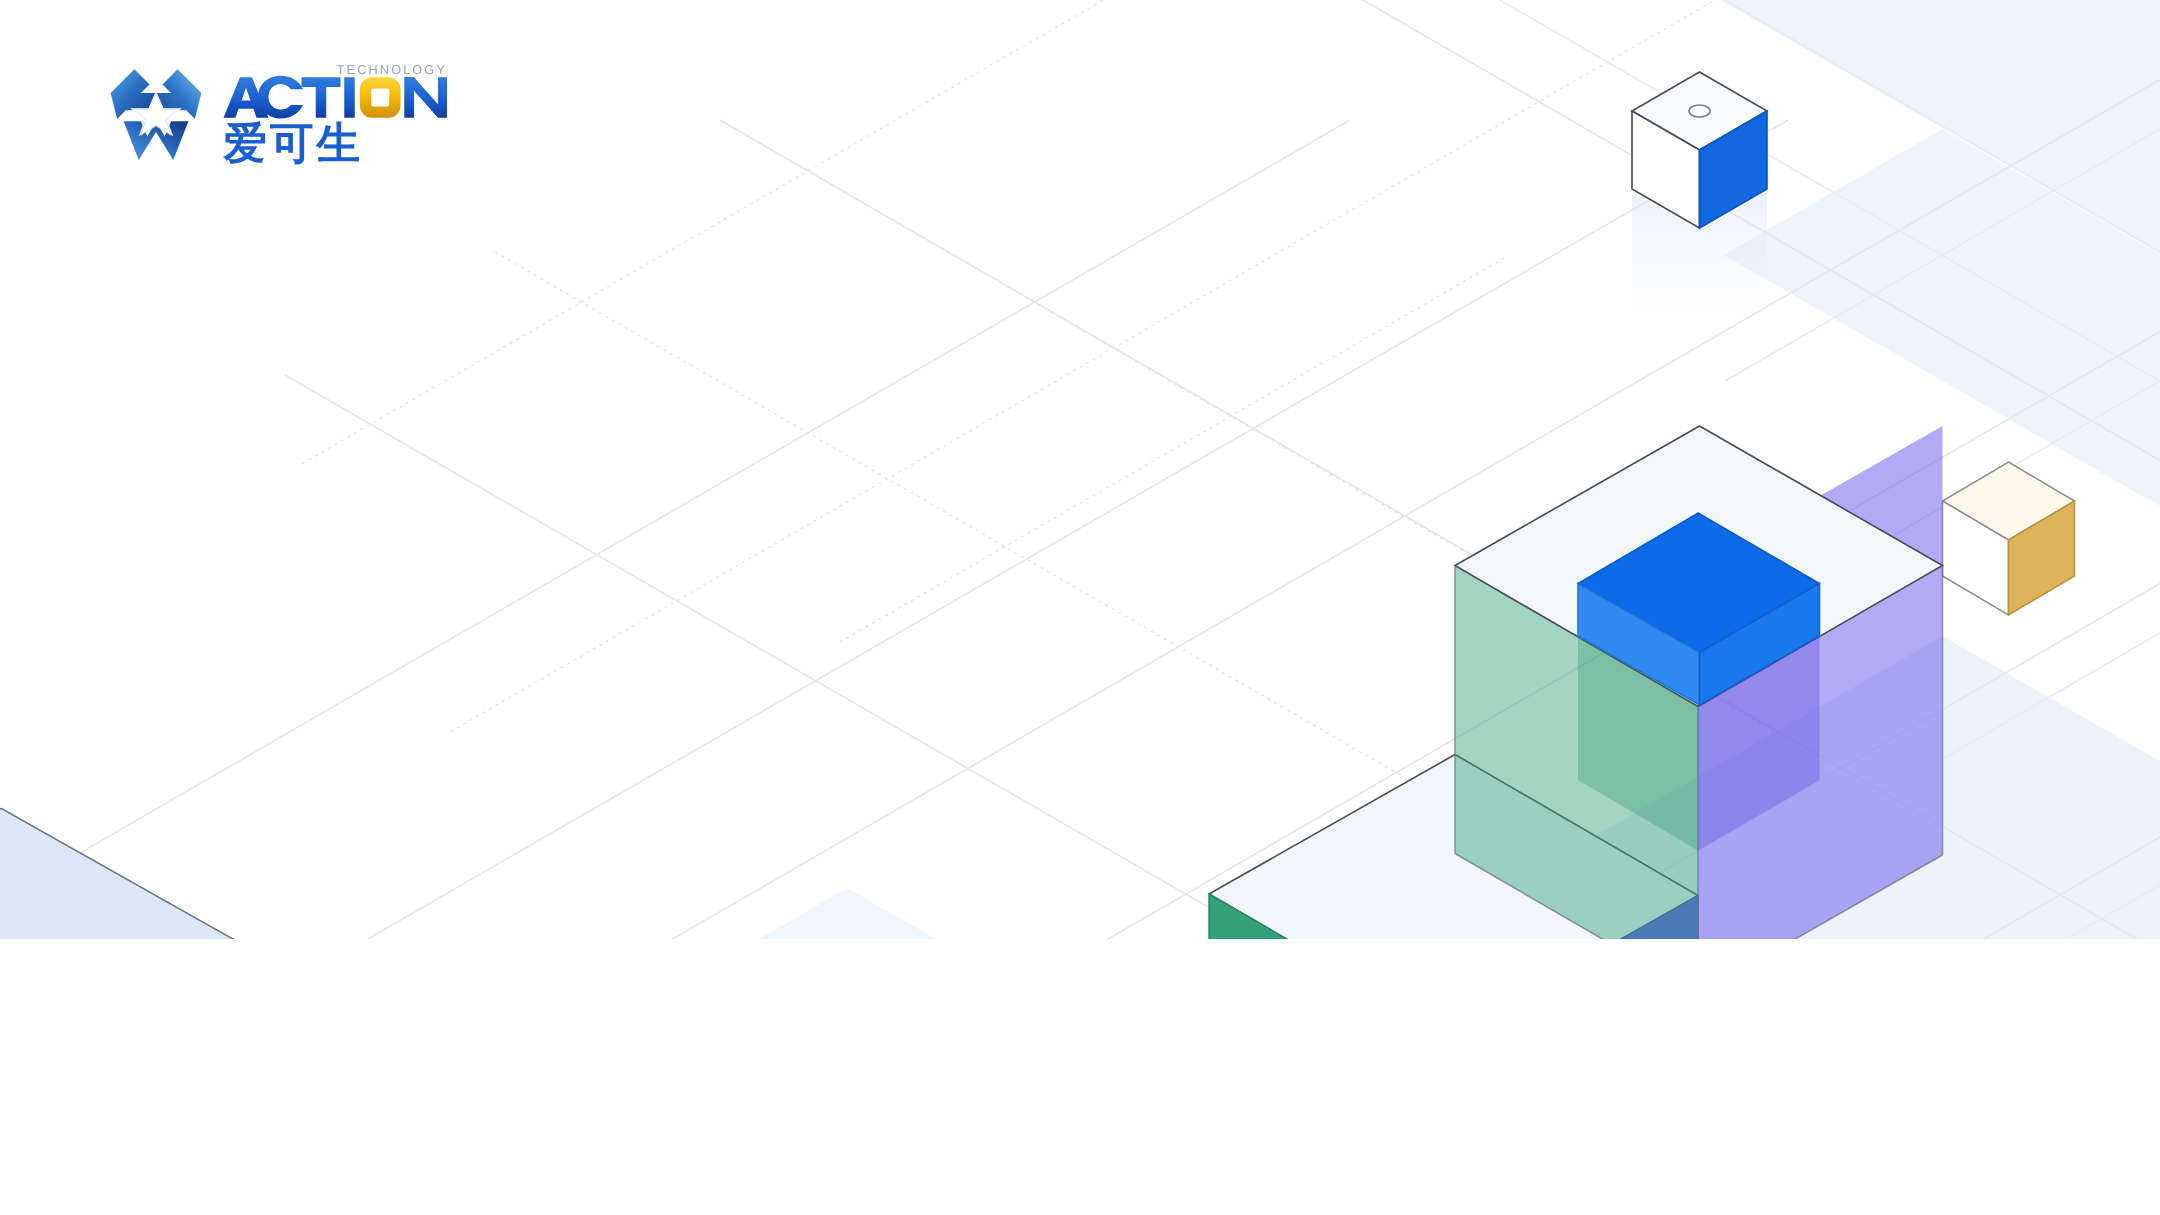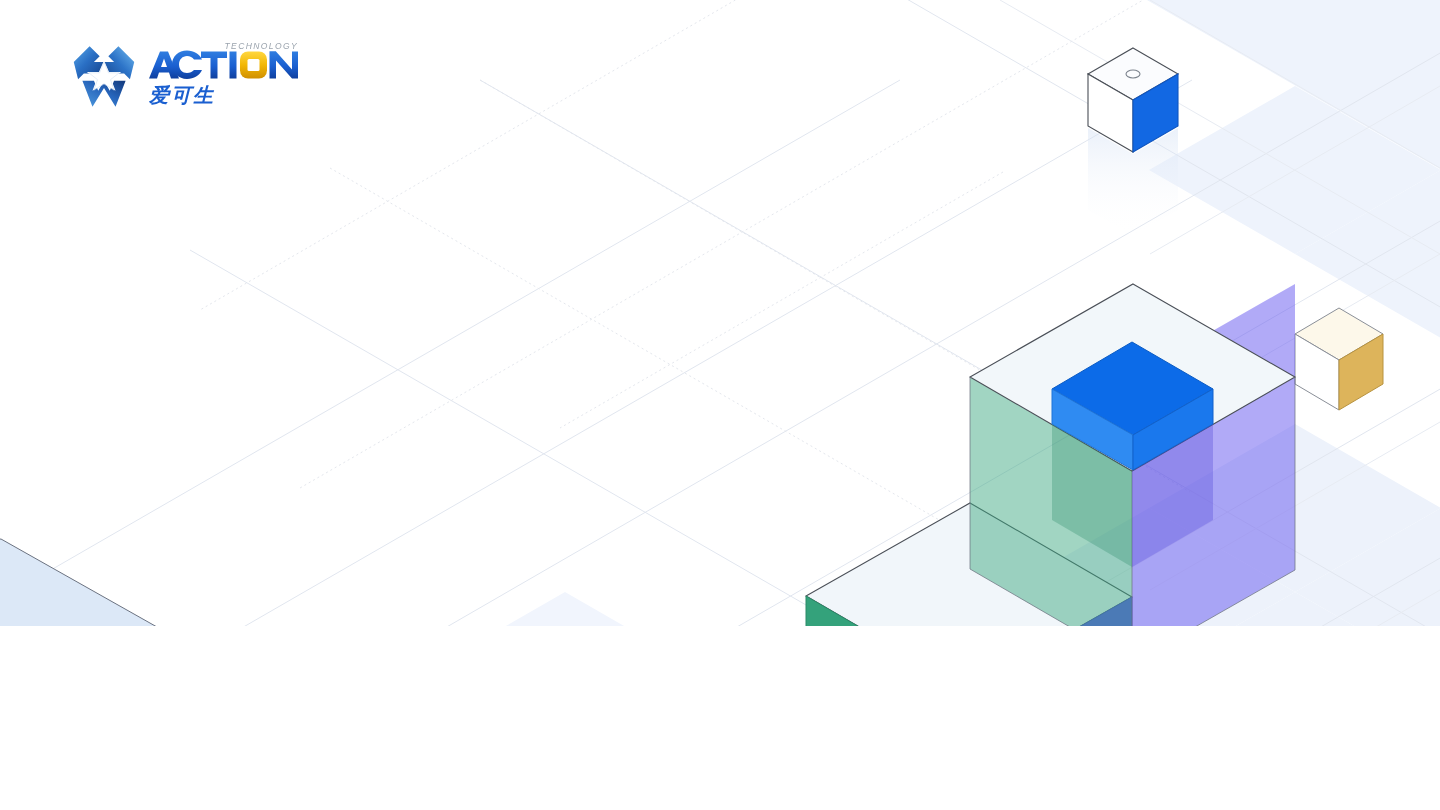--- a/index.html
+++ b/index.html
@@ -10,21 +10,20 @@
   }
   body {
     font-family: "Liberation Sans", sans-serif;
   }
   #stage {
     position: relative;
     width: 1440px;
     height: 626px;
     overflow: hidden;
     background: #ffffff;
-    font-style: italic;
   }
 
   
   #scene-svg {
     position: absolute;
     left: 0;
     top: 0;
     width: 1440px;
     height: 810px;
     display: block;
@@ -70,21 +69,21 @@
     width: 150px;
     height: 32px;
   }
   #logo-cn {
     position: absolute;
     left: 1px;
     top: 40px;
     width: 100px;
     height: 32px;
     font-family: "DejaVu Sans", "Liberation Sans", sans-serif;
-    font-size: 20px;
+    font-size: 29px;
     font-weight: 700;
     letter-spacing: 2px;
     line-height: 32px;
     color: #1a5fd0;
     white-space: nowrap;
   }
 </style>
 </head>
 <body>
 

